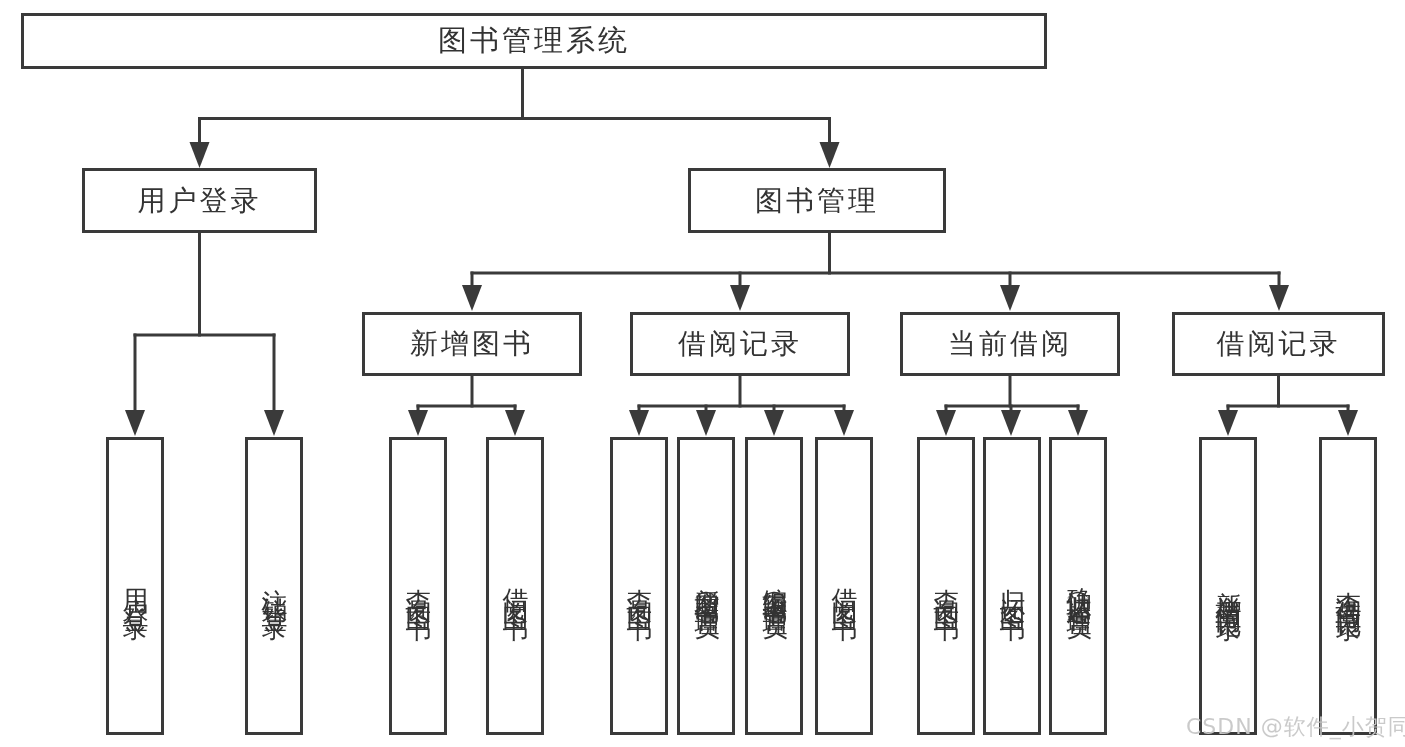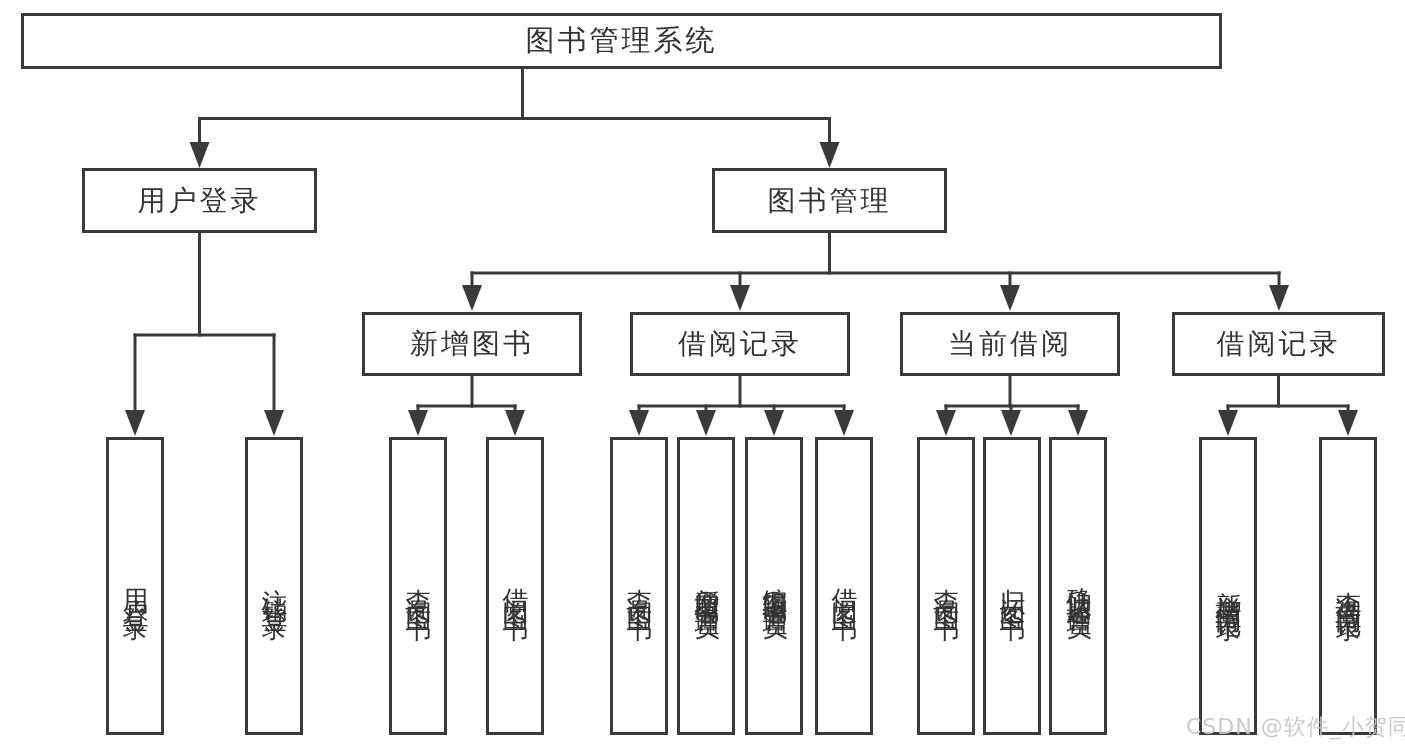--- a/index.html
+++ b/index.html
@@ -100,24 +100,24 @@
     <g>
       <line x1="1278.5" y1="376" x2="1278.5" y2="406"></line>
       <line x1="1228" y1="406" x2="1348" y2="406"></line>
       <line x1="1228" y1="406" x2="1228" y2="414"></line>
       <polygon points="1218,410 1238,410 1228,436" fill="#3a3a3a" stroke="none"></polygon>
       <line x1="1348" y1="406" x2="1348" y2="414"></line>
       <polygon points="1338,410 1358,410 1348,436" fill="#3a3a3a" stroke="none"></polygon>
     </g>
   </svg>
 
-  <div class="node root" style="left:21px;top:13px;width:1201px;height:56px">图书管理系统</div>
+  <div class="node root" style="left:21px;top:13px;width:1026px;height:56px">图书管理系统</div>
 
   <div class="node" style="left:82px;top:168px;width:235px;height:65px">用户登录</div>
-  <div class="node" style="left:712px;top:168px;width:235px;height:65px">图书管理</div>
+  <div class="node" style="left:688px;top:168px;width:258px;height:65px">图书管理</div>
 
   <div class="node" style="left:362px;top:312px;width:220px;height:64px">新增图书</div>
   <div class="node" style="left:630px;top:312px;width:220px;height:64px">借阅记录</div>
   <div class="node" style="left:1172px;top:312px;width:213px;height:64px">借阅记录</div>
   <div class="node" style="left:900px;top:312px;width:220px;height:64px">当前借阅</div>
 
   <div class="node leaf" style="left:106px">
     <span class="vtext">用户登录</span>
   </div>
   <div class="node leaf" style="left:245px">

